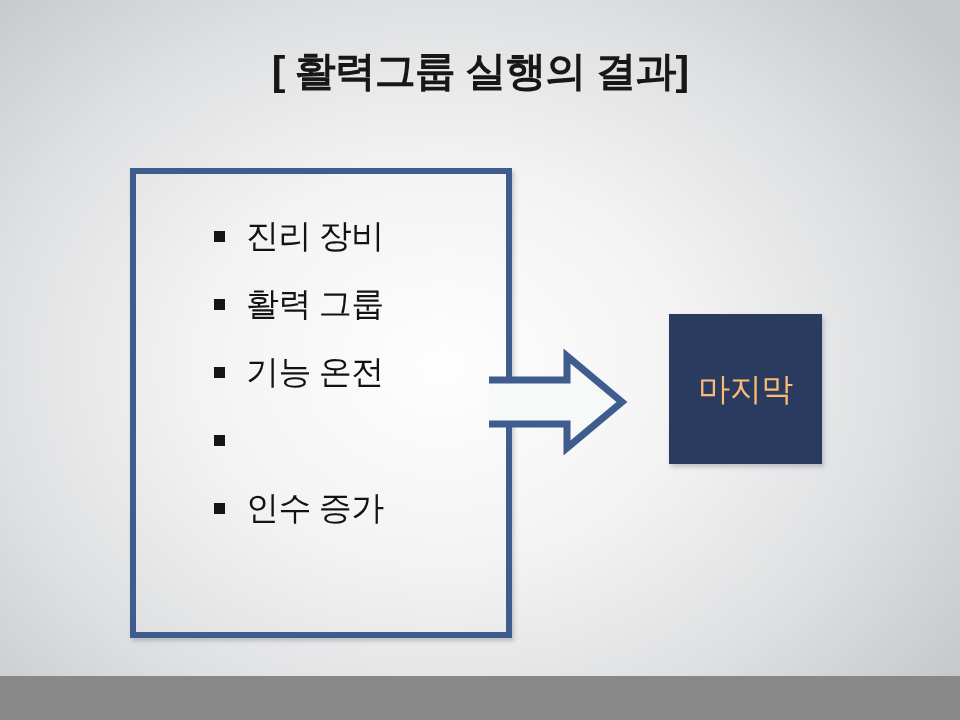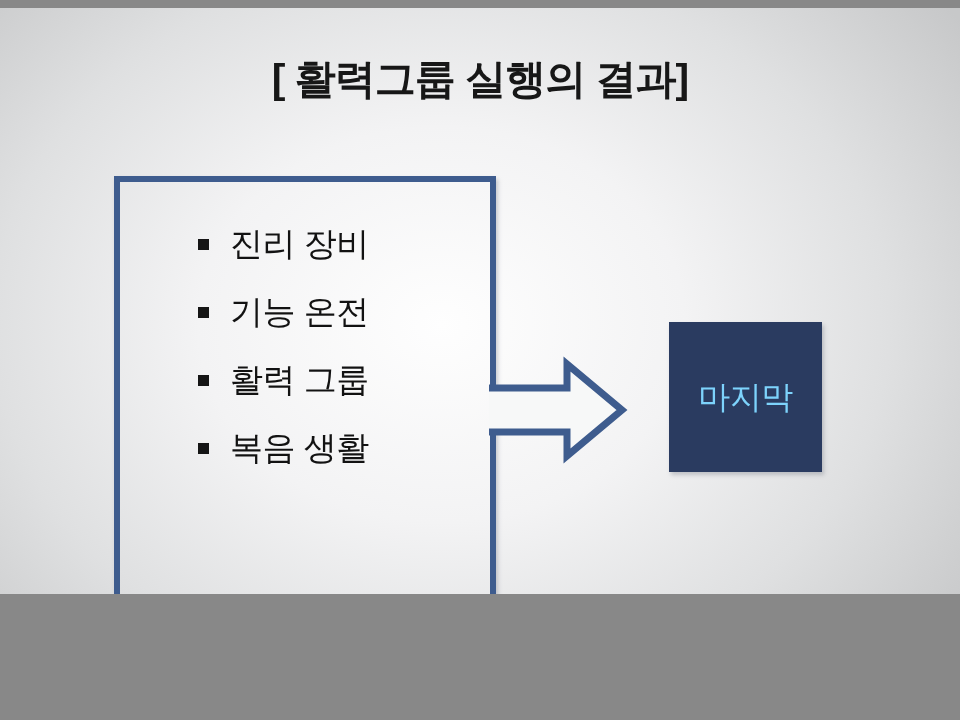--- a/index.html
+++ b/index.html
@@ -4,48 +4,49 @@
 <style>
   html, body {
     margin: 0;
     padding: 0;
     background: #888;
     font-family: "Liberation Sans", "DejaVu Sans", sans-serif;
   }
   .slide {
     position: relative;
     width: 960px;
-    height: 586px;
-    margin: 8px auto;
+    height: 676px;
+    margin: 0 auto;
     overflow: hidden;
     background: radial-gradient(ellipse 640px 520px at 46% 54%,
                 #fefefe 0%, #f3f3f4 38%, #dfe0e1 70%, #c7c8c9 100%);
   }
   .title {
     position: absolute;
     top: 44px;
     left: 0;
     width: 100%;
     margin: 0;
     text-align: center;
     font-size: 41px;
     font-weight: 700;
     letter-spacing: -1px;
     color: #171717;
   }
   .outline-box {
     position: absolute;
-    left: 114px;
+    left: 130px;
     top: 168px;
     width: 382px;
     height: 470px;
     box-sizing: border-box;
     border: 6px solid #3e5c8e;
     box-shadow: 2px 3px 4px rgba(110, 115, 125, 0.35);
     background: transparent;
+    font-family: Liberation Serif, serif;
   }
   .bullet-list {
     list-style: none;
     margin: 0;
     padding: 28px 0 0 78px;
   }
   .bullet-list li {
     height: 68px;
     display: flex;
     align-items: center;
@@ -75,21 +76,21 @@
     left: 669px;
     top: 314px;
     width: 153px;
     height: 150px;
     background: #2a3b60;
     box-shadow: 2px 3px 4px rgba(110, 115, 125, 0.35);
     display: flex;
     flex-direction: column;
     align-items: center;
     justify-content: center;
-    color: #7dd3fc;
+    color: #fdba74;
     font-size: 32px;
     line-height: 47px;
     letter-spacing: -0.5px;
     text-align: center;
   }
 </style>
 </head>
 <body>
 
 <div class="slide">
@@ -97,29 +98,32 @@
   <h1 class="title">[ 활력그룹 실행의 결과]</h1>
 
   <div class="outline-box">
     <ul class="bullet-list">
       <li>
         <span class="bullet-square"></span>
         <span>진리 장비</span>
       </li>
       <li>
         <span class="bullet-square"></span>
+        <span>활력 그룹</span>
+      </li>
+      <li>
+        <span class="bullet-square"></span>
         <span>기능 온전</span>
       </li>
       <li>
         <span class="bullet-square"></span>
-        <span>활력 그룹</span>
       </li>
       <li>
         <span class="bullet-square"></span>
-        <span>복음 생활</span>
+        <span>인수 증가</span>
       </li>
     </ul>
   </div>
 
   <svg class="arrow-svg" viewBox="0 0 145 112" xmlns="http://www.w3.org/2000/svg">
     <path d="M 0 33 L 78 33 L 78 9 L 133 55 L 78 101 L 78 77 L 0 77" fill="#f7f8f8" stroke="#3e5c8e" stroke-width="7" stroke-miterlimit="10" stroke-linejoin="miter"></path>
   </svg>
 
   <div class="navy-box">
     <div>마지막</div>

